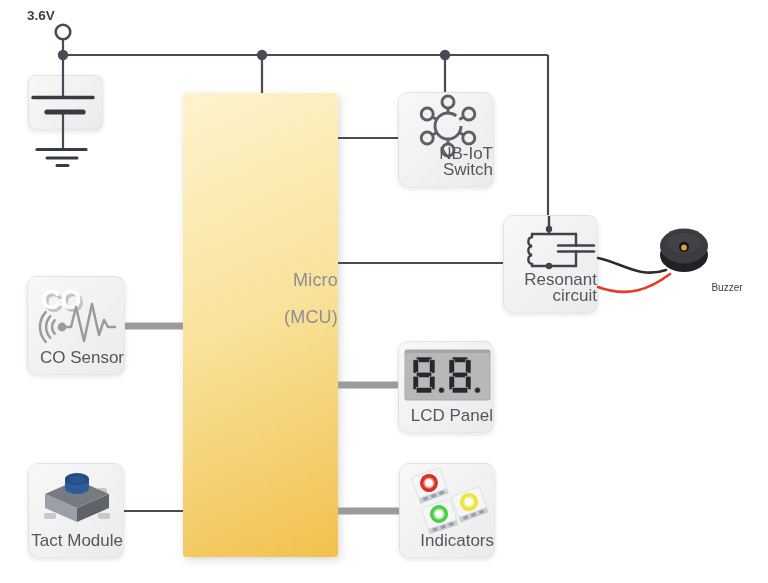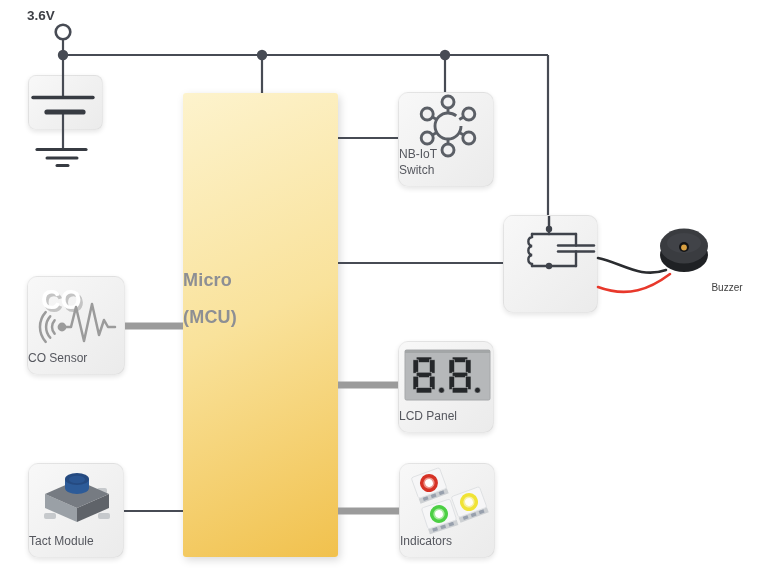--- a/index.html
+++ b/index.html
@@ -11,22 +11,22 @@
   .comp {
     position: absolute;
     background: linear-gradient(135deg, #f8f8f8 0%, #ebebeb 100%);
     border: 1px solid rgba(0,0,0,0.05);
     border-radius: 10px;
     box-shadow: 0 2px 5px rgba(0,0,0,0.10);
   }
   .comp-label {
     position: absolute;
     left: 0; right: 0; bottom: 8px;
-    text-align: left;
-    font-size: 12px;
+    text-align: right;
+    font-size: 17px;
     color: #55575e;
     line-height: 16px;
   }
   .comp svg { position: absolute; left: 0; top: 0; }
 
   .battery-box { left: 28px; top: 75px; width: 75px; height: 55px; border-radius: 8px; }
 
   .co-box   { left: 27px;  top: 276px; width: 98px; height: 99px; padding-left: 12px; }
   .tact-box { left: 28px;  top: 463px; width: 96px; height: 95px; }
   .nbiot-box{ left: 398px; top: 92px;  width: 96px; height: 95px; }
@@ -38,23 +38,23 @@
   .mcu {
     position: absolute;
     left: 183px; top: 93px; width: 155px; height: 464px;
     background: linear-gradient(155deg, #fdf3cd 0%, #f9e29b 48%, #f1c14d 100%);
     border-radius: 3px;
     box-shadow: 2px 3px 8px rgba(0,0,0,0.15);
   }
   .mcu-text {
     position: absolute;
     left: 0; top: 169px; width: 100%;
-    text-align: left;
+    text-align: right;
     font-size: 18px;
-    font-weight: bold;
+    font-weight: normal;
     color: #8d8f94;
     line-height: 37px;
     letter-spacing: 0.2px;
   }
 
   .voltage-label {
     position: absolute;
     left: 27px; top: 8px;
     font-size: 13.5px;
     color: #3e4046;
@@ -126,20 +126,24 @@
         <path d="M28,18 V21 A4.6,4.6 0 0 0 28,30 A4.6,4.6 0 0 0 28,39 A4.6,4.6 0 0 0 28,48 V50"></path>
         <path d="M28,50 H72"></path>
         <path d="M72,18 V29.5"></path>
         <path d="M54,29.5 H90"></path>
         <path d="M54,35.5 H90"></path>
         <path d="M72,35.5 V50"></path>
       </g>
       <circle cx="45" cy="13" r="3.2" fill="#3f434b"></circle>
       <circle cx="45" cy="50" r="3.2" fill="#3f434b"></circle>
     </svg>
+    <div class="comp-label">
+      <span style="display:block">Resonant</span>
+      <span style="display:block">circuit</span>
+    </div>
   </div>
 
   <div class="comp co-box">
     <svg width="98" height="99" viewBox="0 0 98 99">
       <text x="15.5" y="34.5" font-size="27" font-weight="bold" fill="#bcbcbc" opacity="0.85">CO</text>
       <text x="13" y="32" font-size="27" font-weight="bold" fill="#ffffff">CO</text>
       <g fill="none" stroke="#9b9b9b" stroke-width="2.5" stroke-linecap="round">
         <path d="M26.6,43.3 A10,10 0 0 0 26.6,56.7"></path>
         <path d="M22.2,39.3 A16,16 0 0 0 22.2,60.7"></path>
         <path d="M17.7,35.2 A22,22 0 0 0 17.7,64.8"></path>

